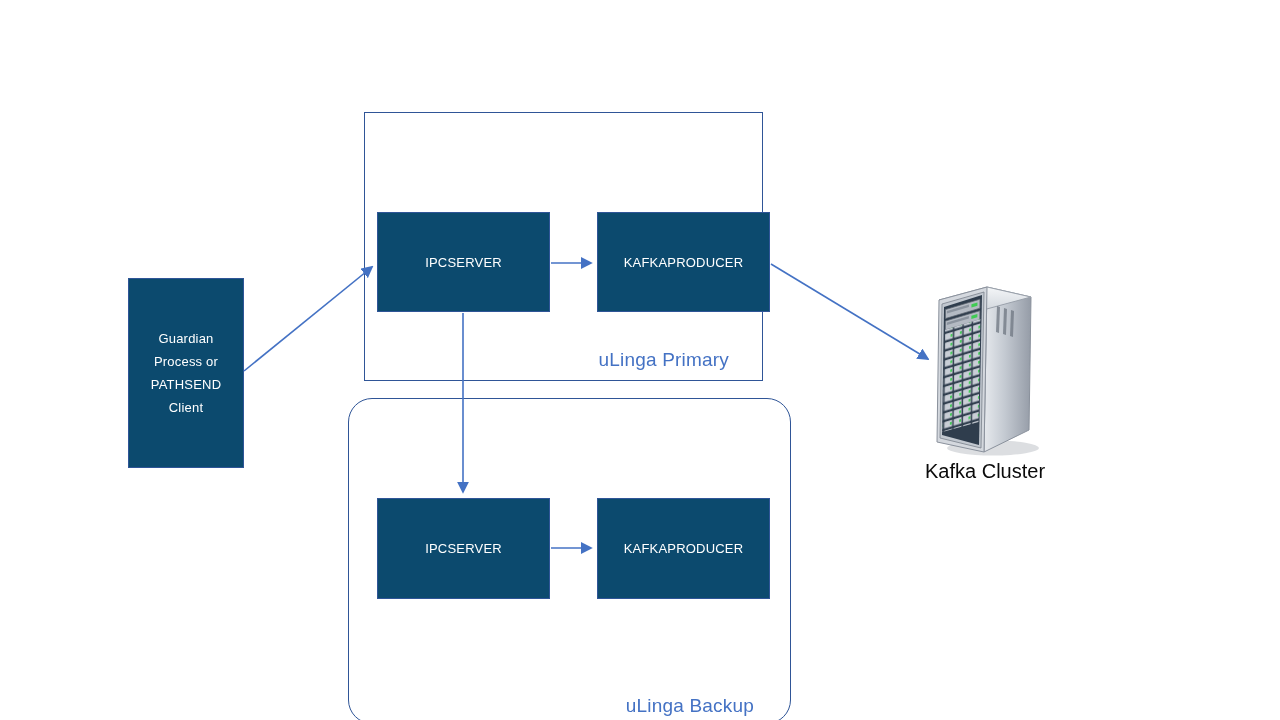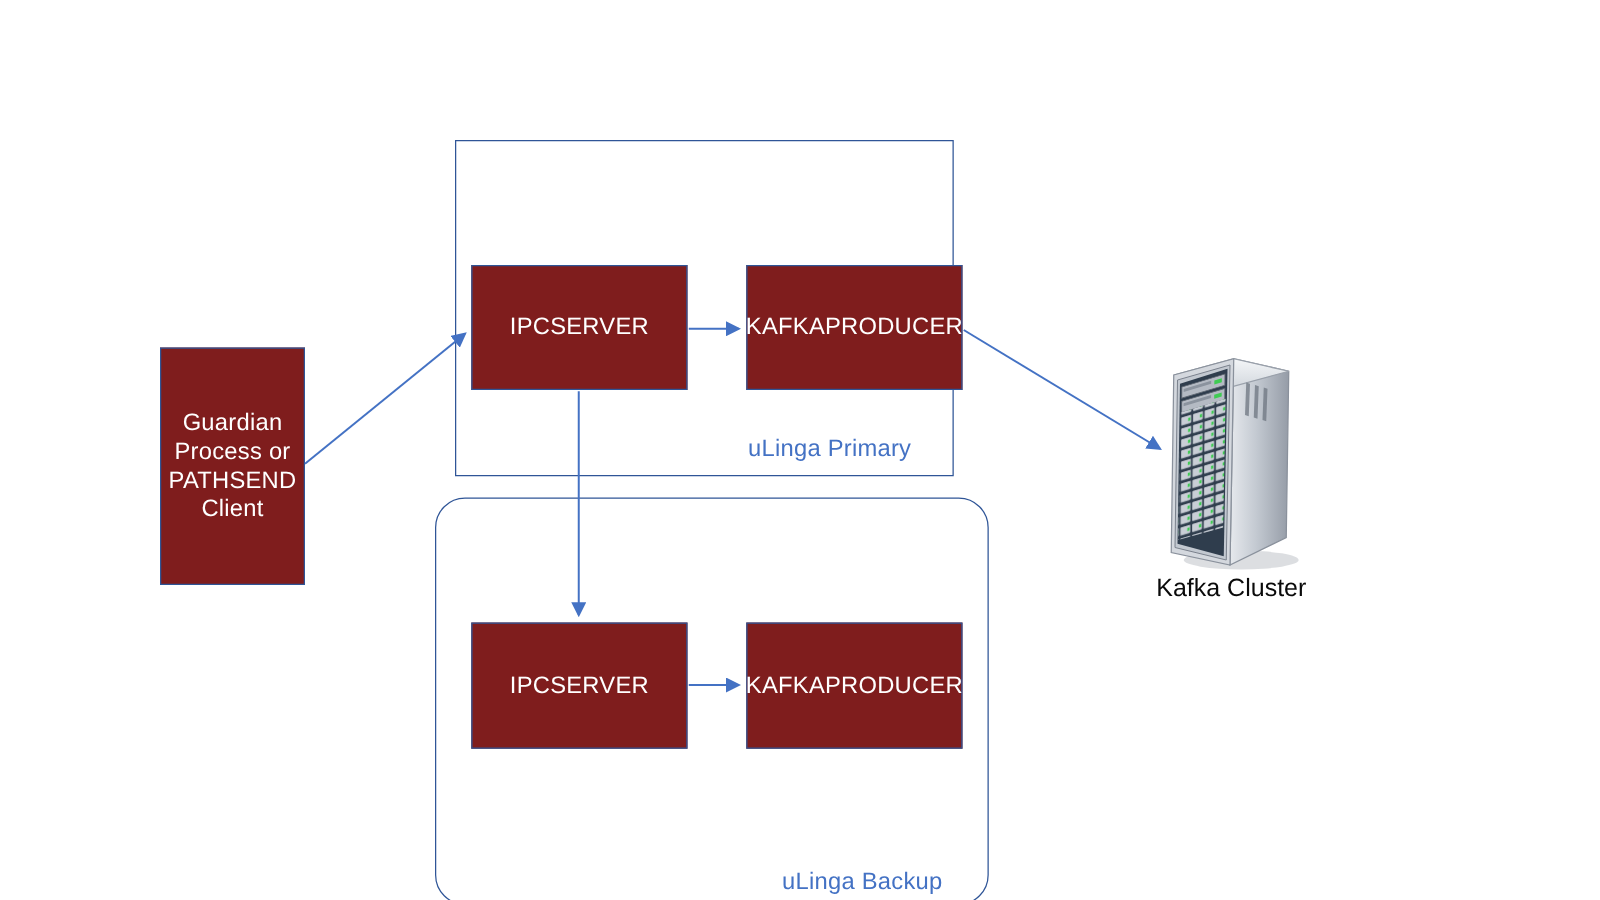--- a/index.html
+++ b/index.html
@@ -6,28 +6,28 @@
   #canvas {
     position: relative;
     width: 1280px;
     height: 720px;
     background: #ffffff;
     font-family: "Liberation Sans", "DejaVu Sans", sans-serif;
     overflow: hidden;
   }
   .node {
     position: absolute;
-    background: #7f1d1d;
+    background: #0c4a6e;
     border: 1.5px solid #2F5597;
     color: #ffffff;
     display: flex;
     align-items: center;
     justify-content: center;
     text-align: center;
-    font-size: 19px;
+    font-size: 13px;
     letter-spacing: 0.2px;
     box-sizing: border-box;
   }
   #guardian-box {
     left: 128px; top: 278px; width: 116px; height: 190px;
     line-height: 23px;
     padding: 0 8px;
     text-align: center;
   }
   #primary-ipcserver { left: 377px; top: 212px; width: 173px; height: 100px; }

